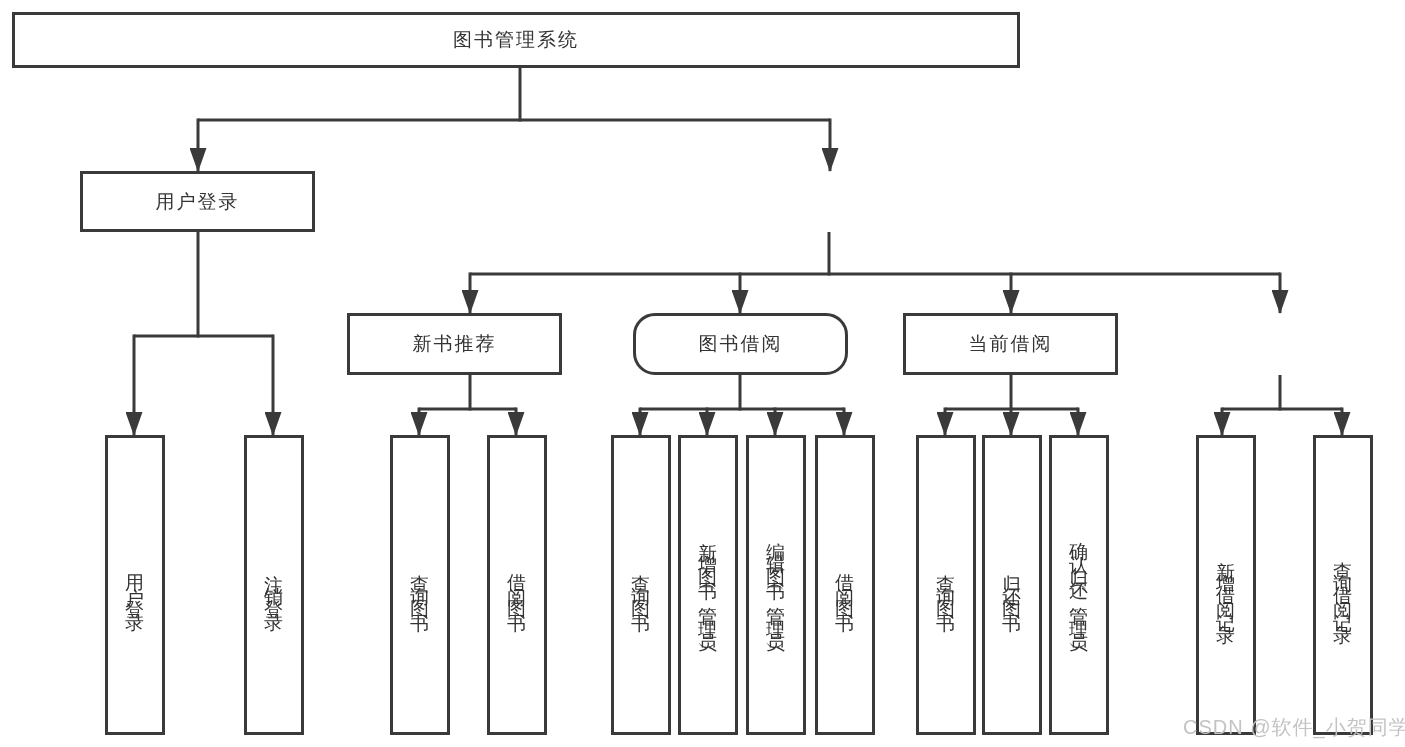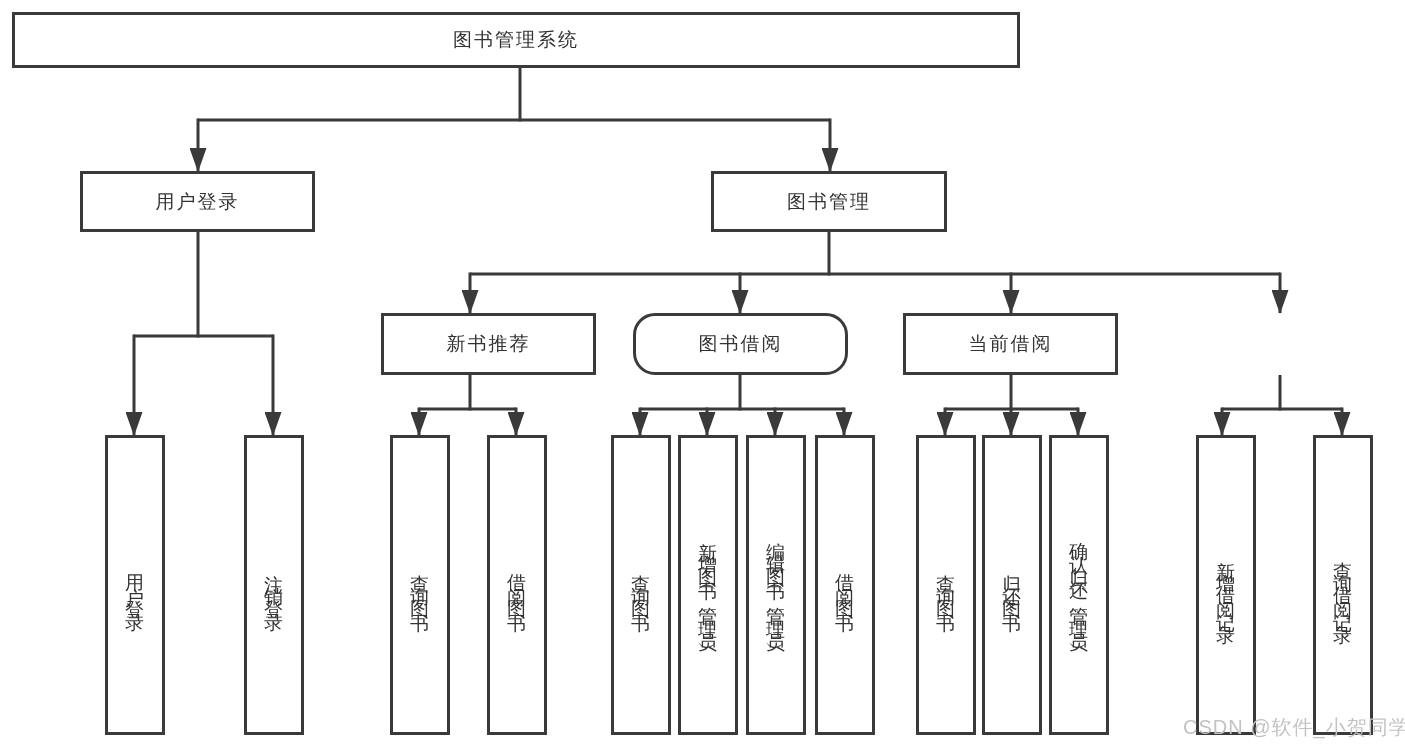--- a/index.html
+++ b/index.html
@@ -107,23 +107,22 @@
       <line x1="1280" y1="375" x2="1280" y2="410.5"></line>
       <line x1="1222" y1="409" x2="1342" y2="409"></line>
       <line x1="1222" y1="407.5" x2="1222" y2="435" marker-end="url(#arrowhead)"></line>
       <line x1="1342" y1="407.5" x2="1342" y2="435" marker-end="url(#arrowhead)"></line>
     </g>
   </svg>
 
   <div class="node lvl1">图书管理系统</div>
 
   <div class="node lvl2" style="left:80px;width:235px;">用户登录</div>
-  <div class="node lvl2" style="left:711px;width:236px;">图书管理</div>
 
-  <div class="node lvl3" style="left:381px;width:215px;">新书推荐</div>
+  <div class="node lvl3" style="left:347px;width:215px;">新书推荐</div>
   <div class="node lvl3" style="left:633px;width:215px;border-radius:22px;">图书借阅</div>
   <div class="node lvl3" style="left:903px;width:215px;">当前借阅</div>
 
   <div class="node leaf" style="left:105px;">用户登录</div>
   <div class="node leaf" style="left:244px;">注销登录</div>
 
   <div class="node leaf" style="left:390px;">查询图书</div>
   <div class="node leaf" style="left:487px;">借阅图书</div>
 
   <div class="node leaf" style="left:611px;">查询图书</div>

